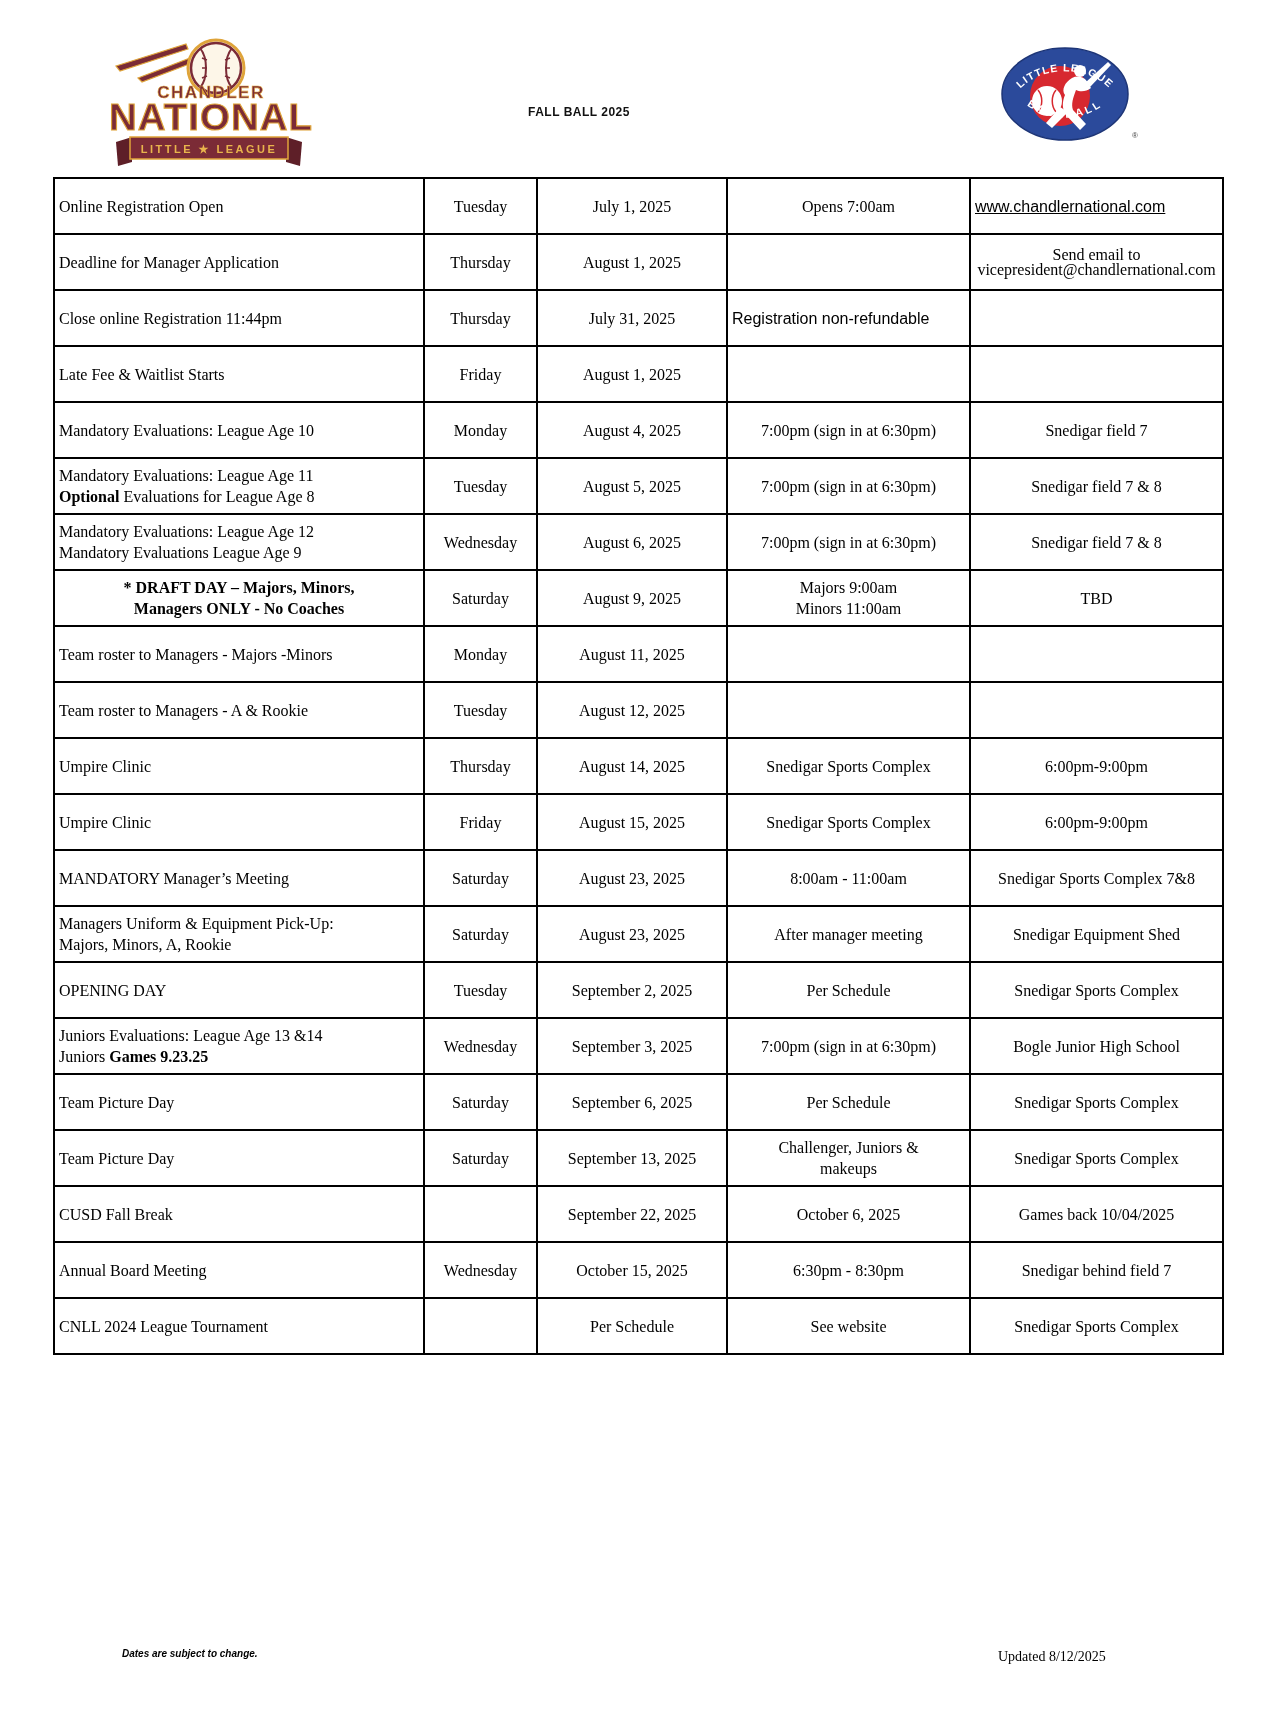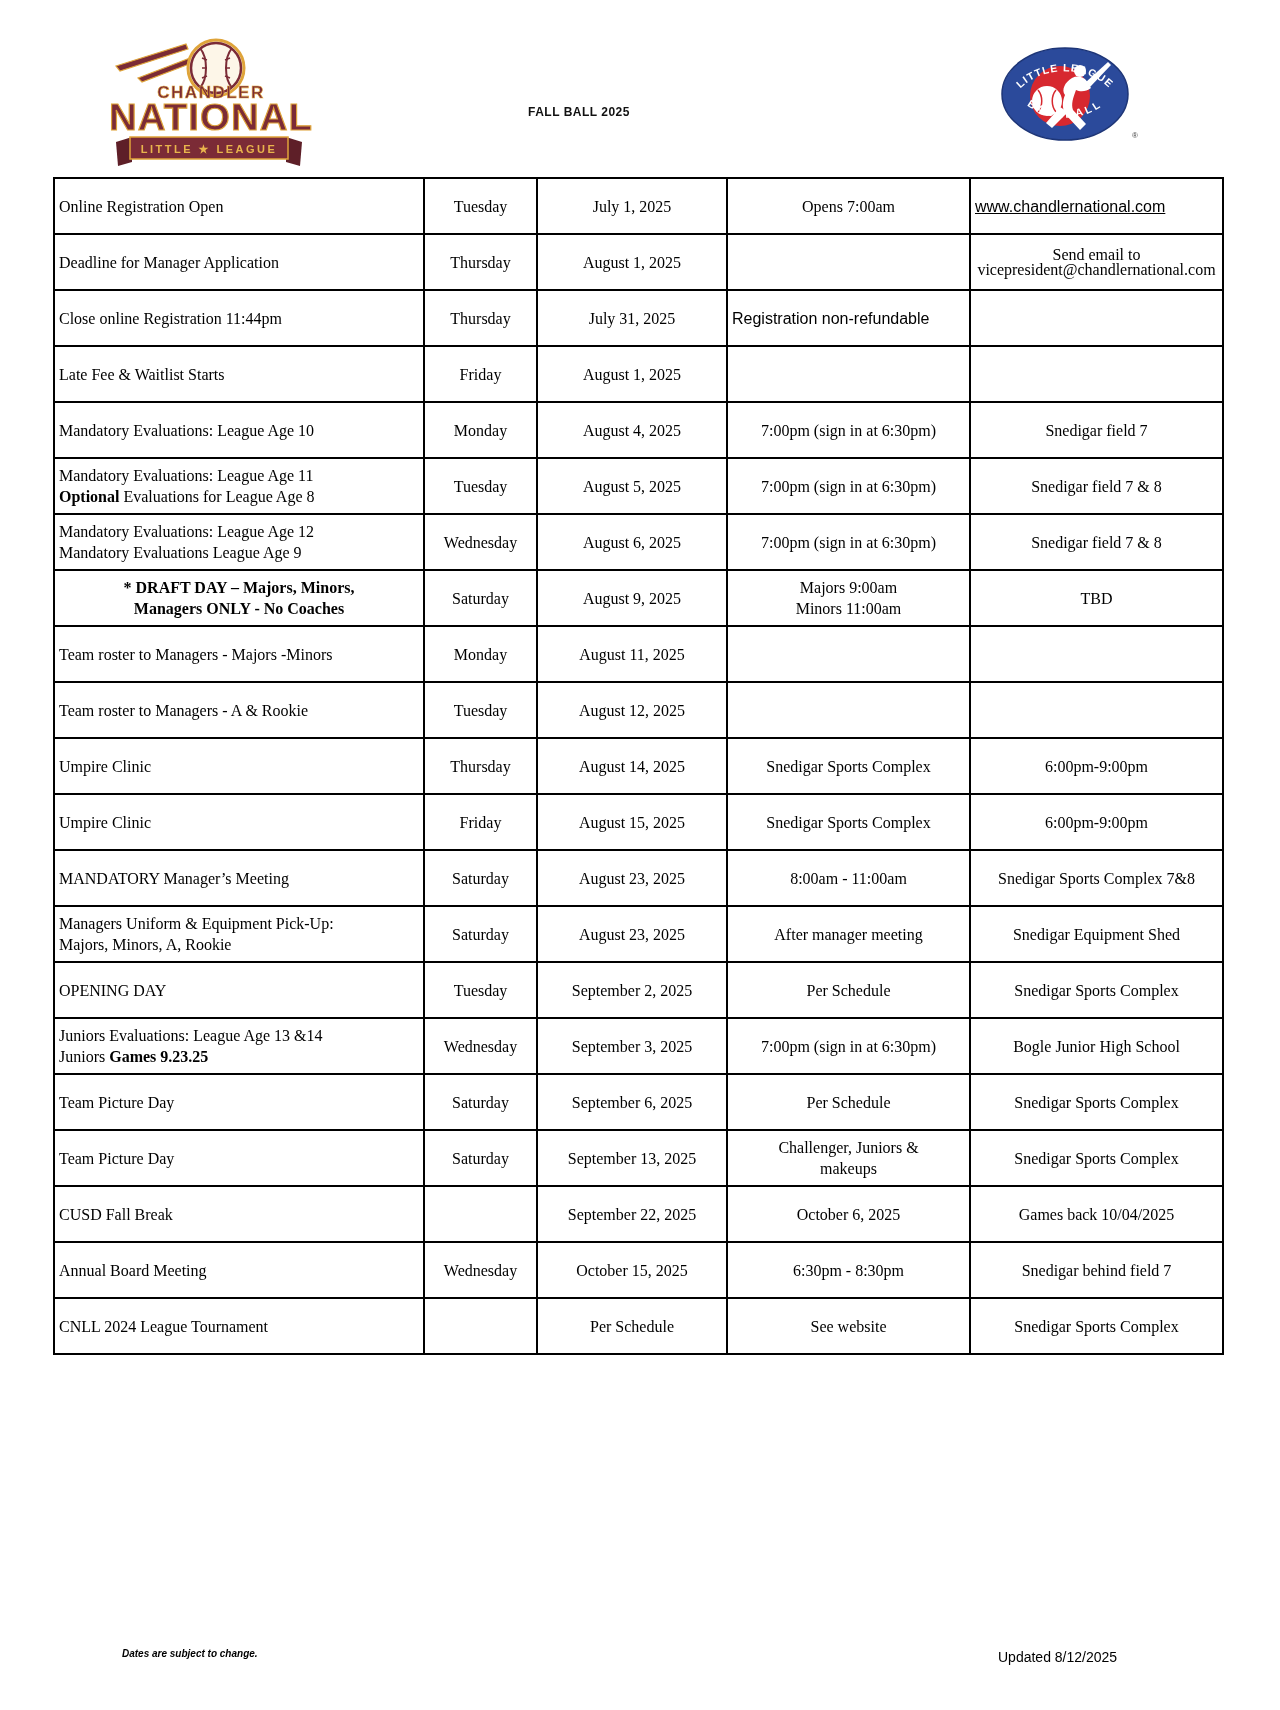--- a/index.html
+++ b/index.html
@@ -37,21 +37,21 @@
   td.sm{font-size:11.5px;margin-left:13px;}
   td.sm .ln{line-height:15px;}
   td.vbottom{vertical-align:bottom;padding-bottom:5px;}
   
   .footer-left{
     position:absolute;left:90px;top:1648px;
     font-family:"Liberation Sans",sans-serif;font-weight:bold;font-style:italic;font-size:10px;margin-left:32px;
   }
   .footer-right{
     position:absolute;left:998px;top:1649px;
-    font-family:Liberation Sans, sans-serif;font-size:14px;
+    font-family:Liberation Serif, serif;font-size:14px;
   }
 </style>
 </head>
 <body>
 
 <div class="cn-logo">
   <svg width="222" height="132" viewBox="0 0 222 132">
 
     <g>
       <polygon points="18,30 88,8 90,13 22,35" fill="#7B2B36" stroke="#DFA43A" stroke-width="1.2"></polygon>

